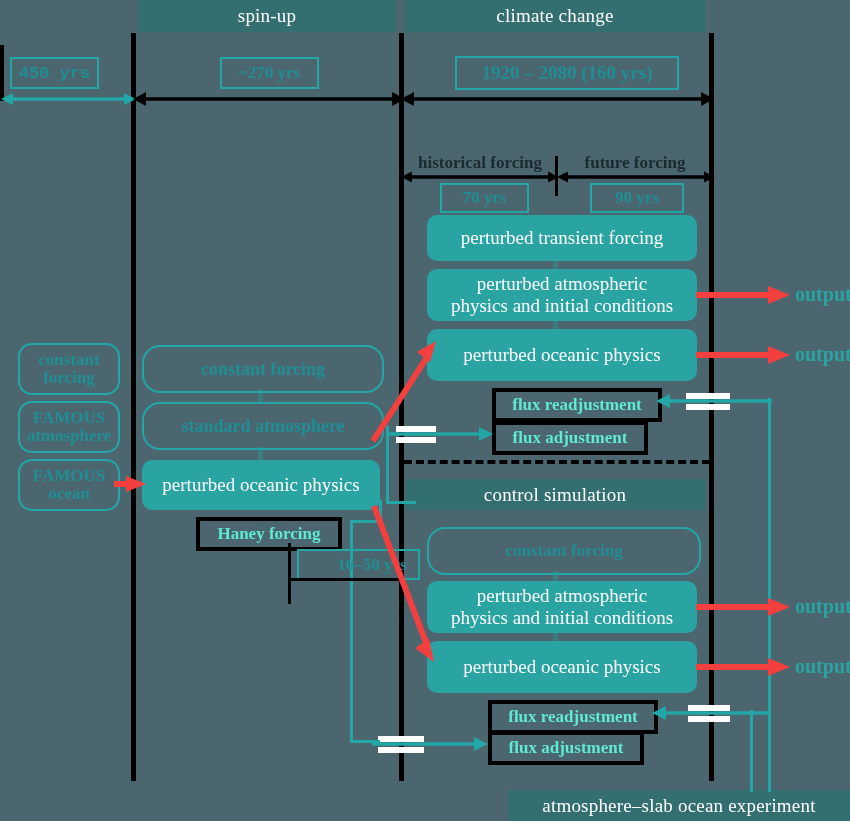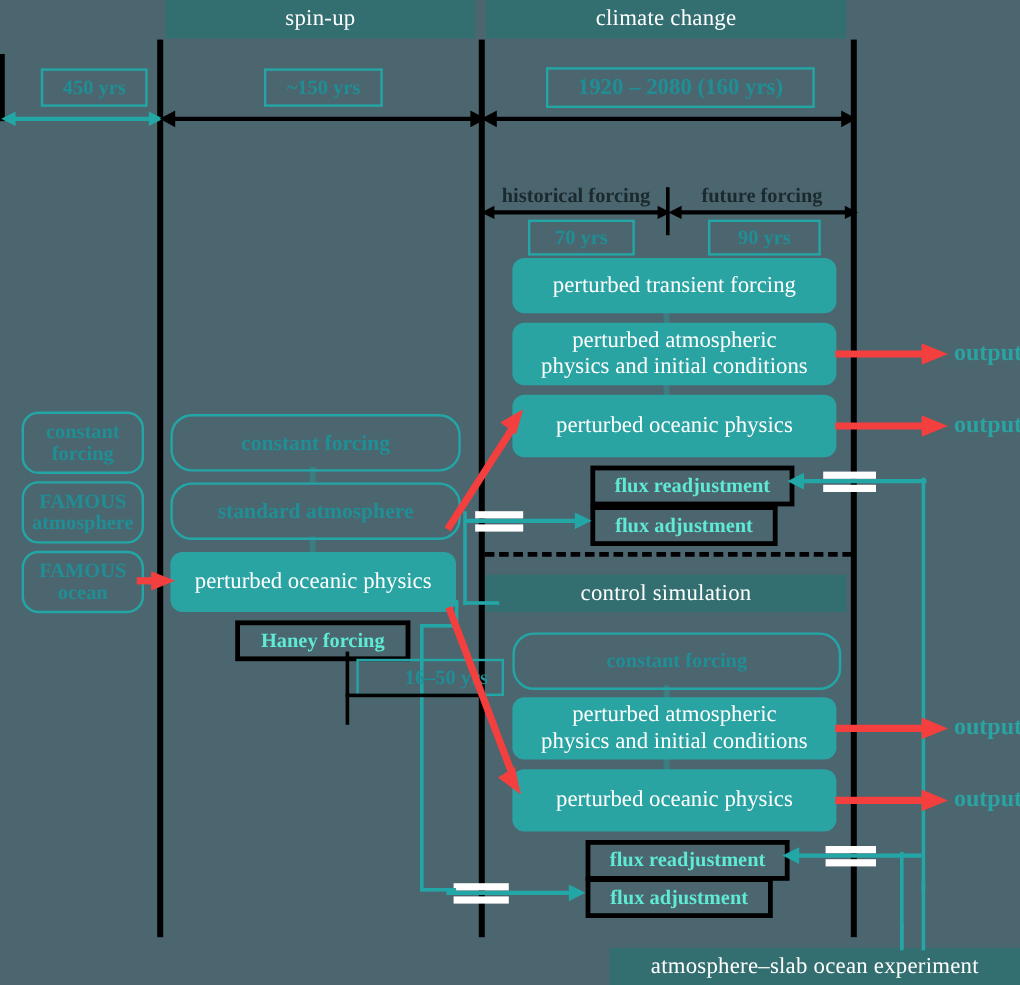--- a/index.html
+++ b/index.html
@@ -94,25 +94,25 @@
   </div>
   <div class="abs hdrbar ctr" style="left:138px;top:0;width:258px;height:32px;">
     <span>spin-up</span>
   </div>
 
   <div class="abs vrule" style="left:131px;top:33px;width:5px;height:748px;"></div>
   <div class="abs vrule" style="left:399px;top:33px;width:5px;height:748px;"></div>
   <div class="abs vrule" style="left:709px;top:33px;width:5px;height:748px;"></div>
   <div class="abs vrule thin" style="left:0;top:45px;width:4px;height:56px;"></div>
 
-  <div class="abs yrbox ctr" style="left:34px;top:57px;width:85px;height:28px;">
+  <div class="abs yrbox ctr" style="left:10px;top:57px;width:85px;height:28px;font-family:Liberation Mono, monospace;">
     <span>450 yrs</span>
   </div>
   <div class="abs yrbox ctr" style="left:220px;top:57px;width:95px;height:28px;">
-    <span>~150 yrs</span>
+    <span>~270 yrs</span>
   </div>
   <div class="abs yrbox big ctr" style="left:455px;top:56px;width:220px;height:30px;">
     <span>1920 – 2080 (160 yrs)</span>
   </div>
 
   <svg class="abs" style="left:0;top:88px;" width="140" height="22">
     <line x1="6" y1="11" x2="132" y2="11" stroke="#23a6a6" stroke-width="3.5"></line>
     <polygon points="1,11 13,5 13,17" fill="#23a6a6"></polygon>
     <polygon points="136,11 124,5 124,17" fill="#23a6a6"></polygon>
   </svg>

